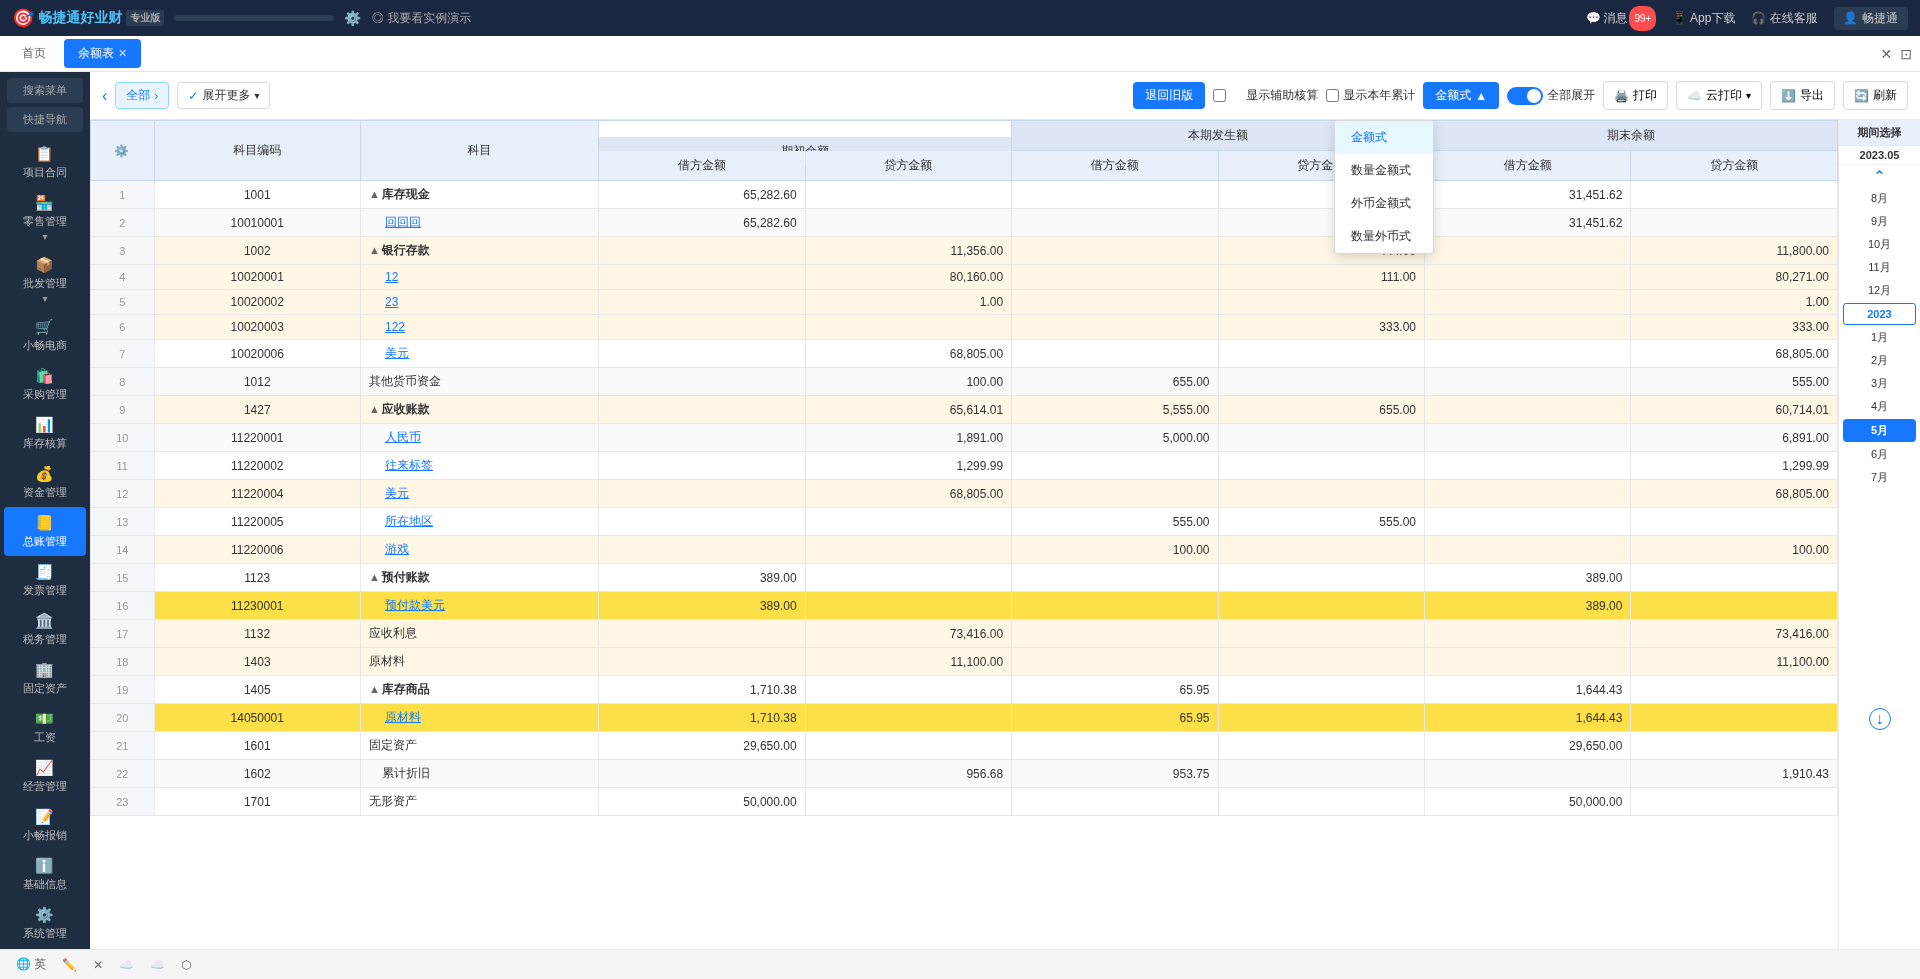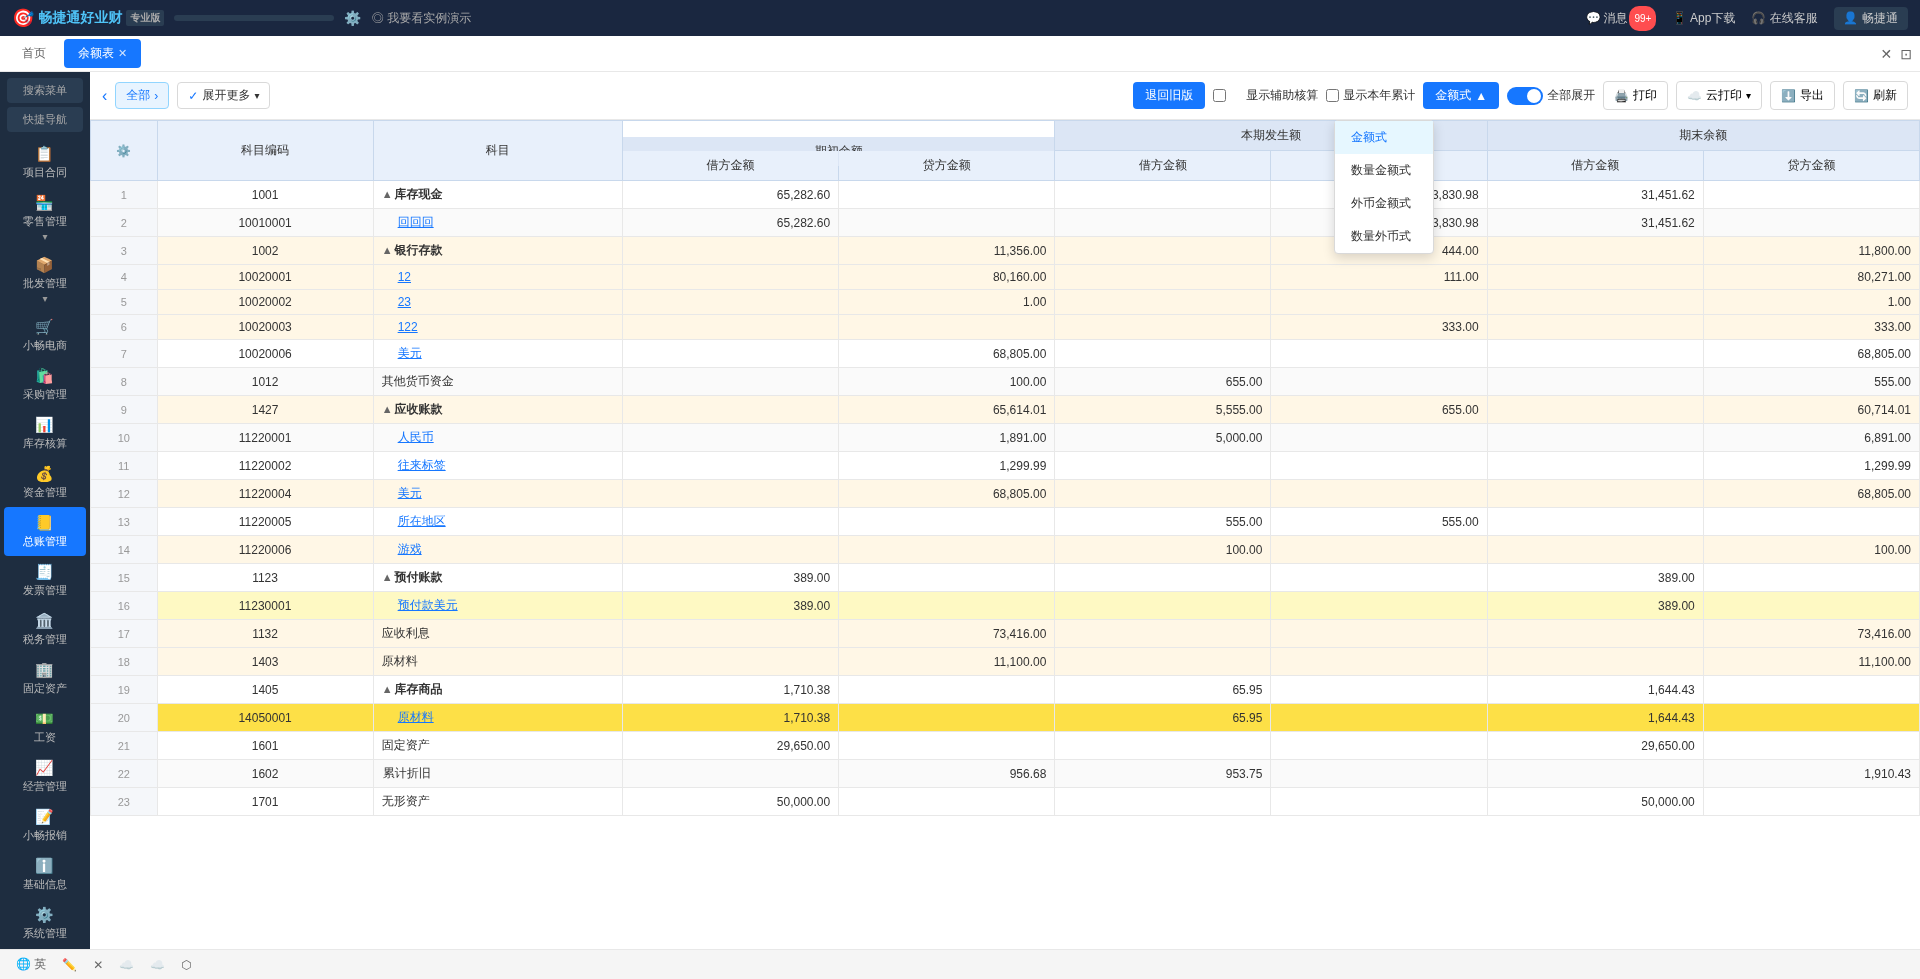--- a/index.html
+++ b/index.html
@@ -365,21 +365,21 @@
                   <td style="border: 1px solid rgb(232, 232, 232); padding: 5px 8px; text-align: center; background: rgb(245, 247, 250); color: rgb(153, 153, 153); font-size: 11px;">15</td>
                   <td style="border: 1px solid rgb(232, 232, 232); padding: 5px 8px; text-align: center;">1123</td>
                   <td style="border: 1px solid rgb(232, 232, 232); padding: 5px 8px; text-align: left;"><span style="color:#666; font-size:11px; margin-right:2px;">▲</span><strong>预付账款</strong></td>
                   <td style="border: 1px solid rgb(232, 232, 232); padding: 5px 8px; text-align: right;">389.00</td>
                   <td style="border: 1px solid rgb(232, 232, 232); padding: 5px 8px; text-align: right;"></td>
                   <td style="border: 1px solid rgb(232, 232, 232); padding: 5px 8px; text-align: right;"></td>
                   <td style="border: 1px solid rgb(232, 232, 232); padding: 5px 8px; text-align: right;"></td>
                   <td style="border: 1px solid rgb(232, 232, 232); padding: 5px 8px; text-align: right;">389.00</td>
                   <td style="border: 1px solid rgb(232, 232, 232); padding: 5px 8px; text-align: right;"></td>
                 </tr>
-                <tr style="background: #fef9c3;">
+                <tr style="background: #fde047;">
                   <td style="border: 1px solid rgb(232, 232, 232); padding: 5px 8px; text-align: center; background: rgb(245, 247, 250); color: rgb(153, 153, 153); font-size: 11px;">16</td>
                   <td style="border: 1px solid rgb(232, 232, 232); padding: 5px 8px; text-align: center;">11230001</td>
                   <td style="border: 1px solid rgb(232, 232, 232); padding: 5px 8px 5px 24px; text-align: left;"><span style="text-decoration:underline; color:#1677ff; cursor:pointer;">预付款美元</span></td>
                   <td style="border: 1px solid rgb(232, 232, 232); padding: 5px 8px; text-align: right;">389.00</td>
                   <td style="border: 1px solid rgb(232, 232, 232); padding: 5px 8px; text-align: right;"></td>
                   <td style="border: 1px solid rgb(232, 232, 232); padding: 5px 8px; text-align: right;"></td>
                   <td style="border: 1px solid rgb(232, 232, 232); padding: 5px 8px; text-align: right;"></td>
                   <td style="border: 1px solid rgb(232, 232, 232); padding: 5px 8px; text-align: right;">389.00</td>
                   <td style="border: 1px solid rgb(232, 232, 232); padding: 5px 8px; text-align: right;"></td>
                 </tr>
@@ -434,21 +434,21 @@
                   <td style="border: 1px solid rgb(232, 232, 232); padding: 5px 8px; text-align: right;">29,650.00</td>
                   <td style="border: 1px solid rgb(232, 232, 232); padding: 5px 8px; text-align: right;"></td>
                   <td style="border: 1px solid rgb(232, 232, 232); padding: 5px 8px; text-align: right;"></td>
                   <td style="border: 1px solid rgb(232, 232, 232); padding: 5px 8px; text-align: right;"></td>
                   <td style="border: 1px solid rgb(232, 232, 232); padding: 5px 8px; text-align: right;">29,650.00</td>
                   <td style="border: 1px solid rgb(232, 232, 232); padding: 5px 8px; text-align: right;"></td>
                 </tr>
                 <tr style="background: rgb(250, 250, 250);">
                   <td style="border: 1px solid rgb(232, 232, 232); padding: 5px 8px; text-align: center; background: rgb(245, 247, 250); color: rgb(153, 153, 153); font-size: 11px;">22</td>
                   <td style="border: 1px solid rgb(232, 232, 232); padding: 5px 8px; text-align: center;">1602</td>
-                  <td style="border: 1px solid rgb(232, 232, 232); padding: 5px 9px; text-align: left; font-family: Liberation Mono, monospace;">累计折旧</td>
+                  <td style="border: 1px solid rgb(232, 232, 232); padding: 5px 21px; text-align: left; font-family: Liberation Mono, monospace;">累计折旧</td>
                   <td style="border: 1px solid rgb(232, 232, 232); padding: 5px 8px; text-align: right;"></td>
                   <td style="border: 1px solid rgb(232, 232, 232); padding: 5px 8px; text-align: right;">956.68</td>
                   <td style="border: 1px solid rgb(232, 232, 232); padding: 5px 8px; text-align: right;">953.75</td>
                   <td style="border: 1px solid rgb(232, 232, 232); padding: 5px 8px; text-align: right;"></td>
                   <td style="border: 1px solid rgb(232, 232, 232); padding: 5px 8px; text-align: right;"></td>
                   <td style="border: 1px solid rgb(232, 232, 232); padding: 5px 8px; text-align: right;">1,910.43</td>
                 </tr>
                 <tr style="background: rgb(255, 255, 255);">
                   <td style="border: 1px solid rgb(232, 232, 232); padding: 5px 8px; text-align: center; background: rgb(245, 247, 250); color: rgb(153, 153, 153); font-size: 11px;">23</td>
                   <td style="border: 1px solid rgb(232, 232, 232); padding: 5px 8px; text-align: center;">1701</td>
@@ -464,20 +464,39 @@
           </table>
         </div>
 
         <div style="position:absolute; top:0; right:486px; background:white; border:1px solid #d9d9d9; border-radius:4px; box-shadow:0 4px 12px rgba(0,0,0,0.15); z-index:200; min-width:100px;">
           <div style="padding:8px 16px; font-size:12px; cursor:pointer; color:#1677ff; background:#e6f7ff;">金额式</div>
           <div style="padding:8px 16px; font-size:12px; cursor:pointer; color:#333;">数量金额式</div>
           <div style="padding:8px 16px; font-size:12px; cursor:pointer; color:#333;">外币金额式</div>
           <div style="padding:8px 16px; font-size:12px; cursor:pointer; color:#333;">数量外币式</div>
         </div>
 
+        <div style="width:82px; background:#fff; border-left:1px solid #e8e8e8; display:flex; flex-direction:column; overflow:hidden;">
+          <div style="background:#e8f0fb; padding:5px; text-align:center; font-size:11px; font-weight:bold; border-bottom:1px solid #e8e8e8;">期间选择</div>
+          <div style="padding:3px 6px; font-size:11px; color:#333; font-weight:bold; text-align:center; border-bottom:1px solid #f0f0f0;">2023.05</div>
+          <div style="display:flex; justify-content:center; align-items:center; height:22px; color:#1677ff; cursor:pointer; font-size:16px;">⌃</div>
+          <div style="padding:4px 8px; font-size:11px; color:#333; cursor:pointer; text-align:center;">8月</div>
+          <div style="padding:4px 8px; font-size:11px; color:#333; cursor:pointer; text-align:center;">9月</div>
+          <div style="padding:4px 8px; font-size:11px; color:#333; cursor:pointer; text-align:center;">10月</div>
+          <div style="padding:4px 8px; font-size:11px; color:#333; cursor:pointer; text-align:center;">11月</div>
+          <div style="padding:4px 8px; font-size:11px; color:#333; cursor:pointer; text-align:center;">12月</div>
+          <div style="padding:4px 8px; font-size:11px; color:#1677ff; cursor:pointer; text-align:center; border:1px solid #1677ff; margin:1px 4px; border-radius:3px; font-weight:bold;">2023</div>
+          <div style="padding:4px 8px; font-size:11px; color:#333; cursor:pointer; text-align:center;">1月</div>
+          <div style="padding:4px 8px; font-size:11px; color:#333; cursor:pointer; text-align:center;">2月</div>
+          <div style="padding:4px 8px; font-size:11px; color:#333; cursor:pointer; text-align:center;">3月</div>
+          <div style="padding:4px 8px; font-size:11px; color:#333; cursor:pointer; text-align:center;">4月</div>
+          <div style="padding:4px 8px; font-size:11px; color:white; cursor:pointer; text-align:center; background:#1677ff; border-radius:4px; margin:1px 4px; font-weight:bold;">5月</div>
+          <div style="padding:4px 8px; font-size:11px; color:#333; cursor:pointer; text-align:center;">6月</div>
+          <div style="padding:4px 8px; font-size:11px; color:#333; cursor:pointer; text-align:center;">7月</div>
+          <div style="display:flex; justify-content:center; align-items:center; height:22px; color:#1677ff; cursor:pointer; font-size:16px; margin-top:auto; border:1px solid #1677ff; border-radius:50%; width:22px; margin:auto;">↓</div>
+        </div>
       </div>
     </div>
   </div>
 
   <div style="height:30px; background:#f5f5f5; border-top:1px solid #e8e8e8; display:flex; align-items:center; padding:0 16px; gap:16px; font-size:12px; color:#666;">
     <span style="cursor:pointer;">🌐 英</span>
     <span style="cursor:pointer;">✏️</span>
     <span style="cursor:pointer;">✕</span>
     <span style="cursor:pointer;">☁️</span>
     <span style="cursor:pointer;">☁️</span>

